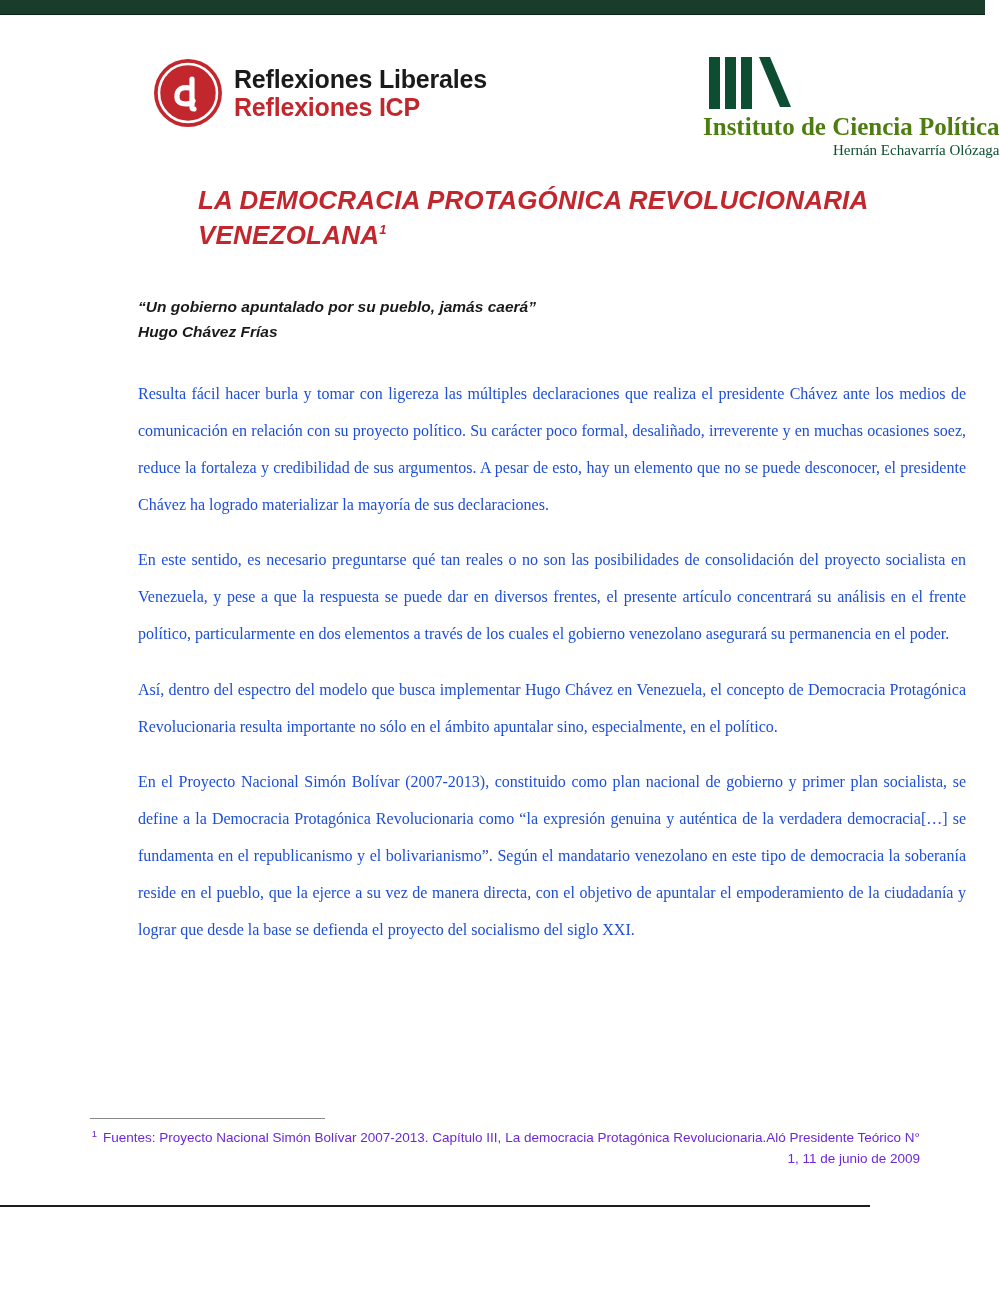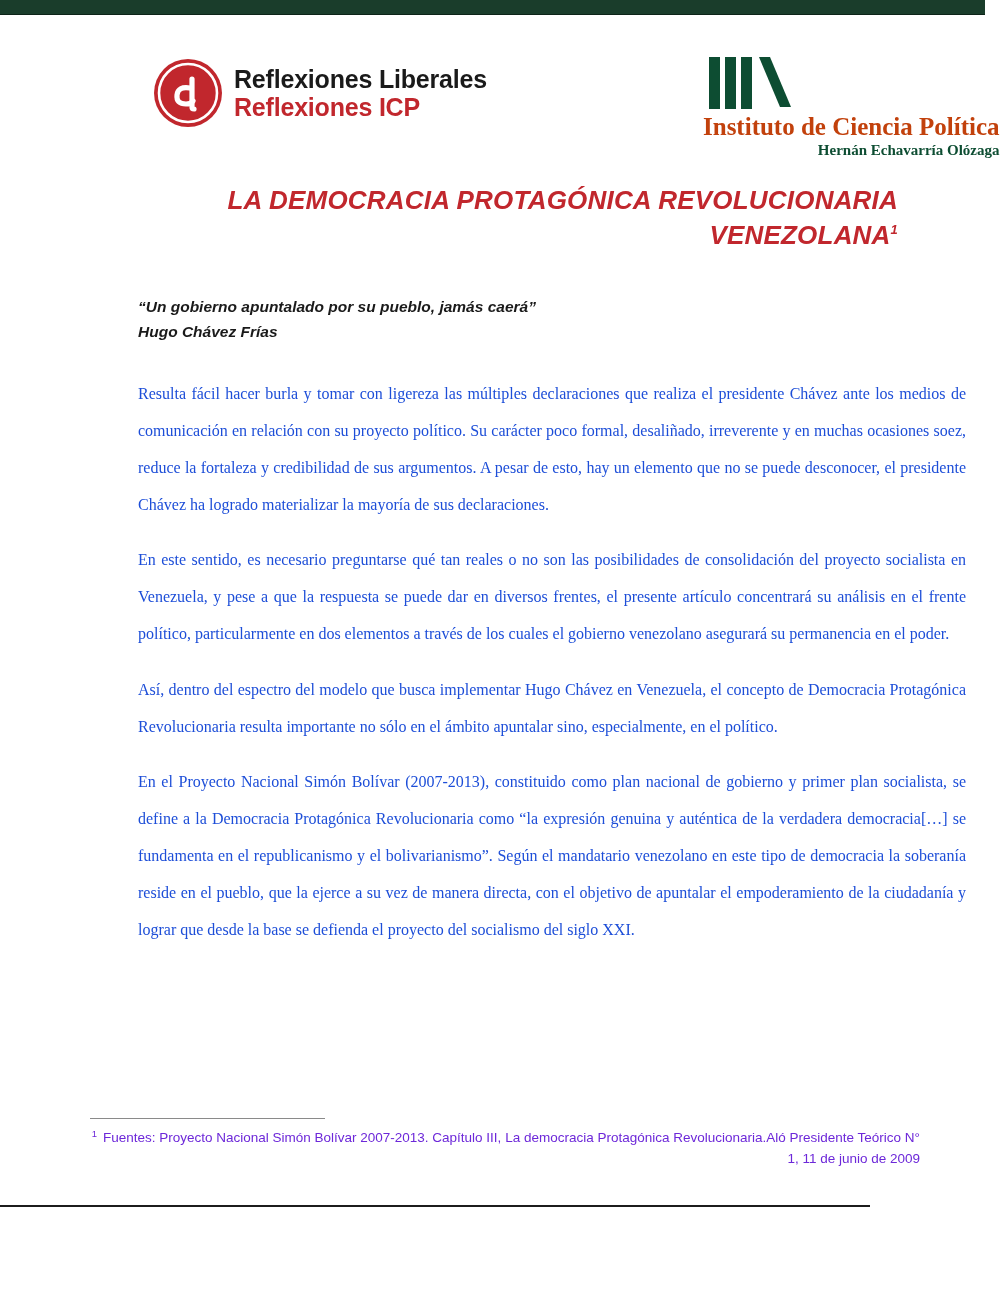--- a/index.html
+++ b/index.html
@@ -83,39 +83,39 @@
   #icp-books {
     height: 56px;
     width: 100px;
     margin: 0 auto 2px 0;
     position: relative;
   }
   .icp-name {
     font-family: "Liberation Serif", serif;
     font-size: 25px;
     font-weight: bold;
-    color: #c2410c;
+    color: #4d7c0f;
     white-space: nowrap;
     line-height: 1.08;
   }
   .icp-sub {
     font-family: "Liberation Serif", serif;
     font-size: 15px;
-    font-weight: bold;
+    font-weight: normal;
     color: #0d4d32;
     white-space: nowrap;
     text-align: right;
     line-height: 1.2;
     margin-top: 1px;
   }
 
   
   #doc-title {
     margin: 28px 150px 0 150px;
-    text-align: right;
+    text-align: left;
     color: #C1272D;
     font-size: 26px;
     font-weight: bold;
     font-style: italic;
     line-height: 1.35;
     letter-spacing: 0.2px;
   }
   #doc-title sup {
     font-size: 13px;
     vertical-align: super;

